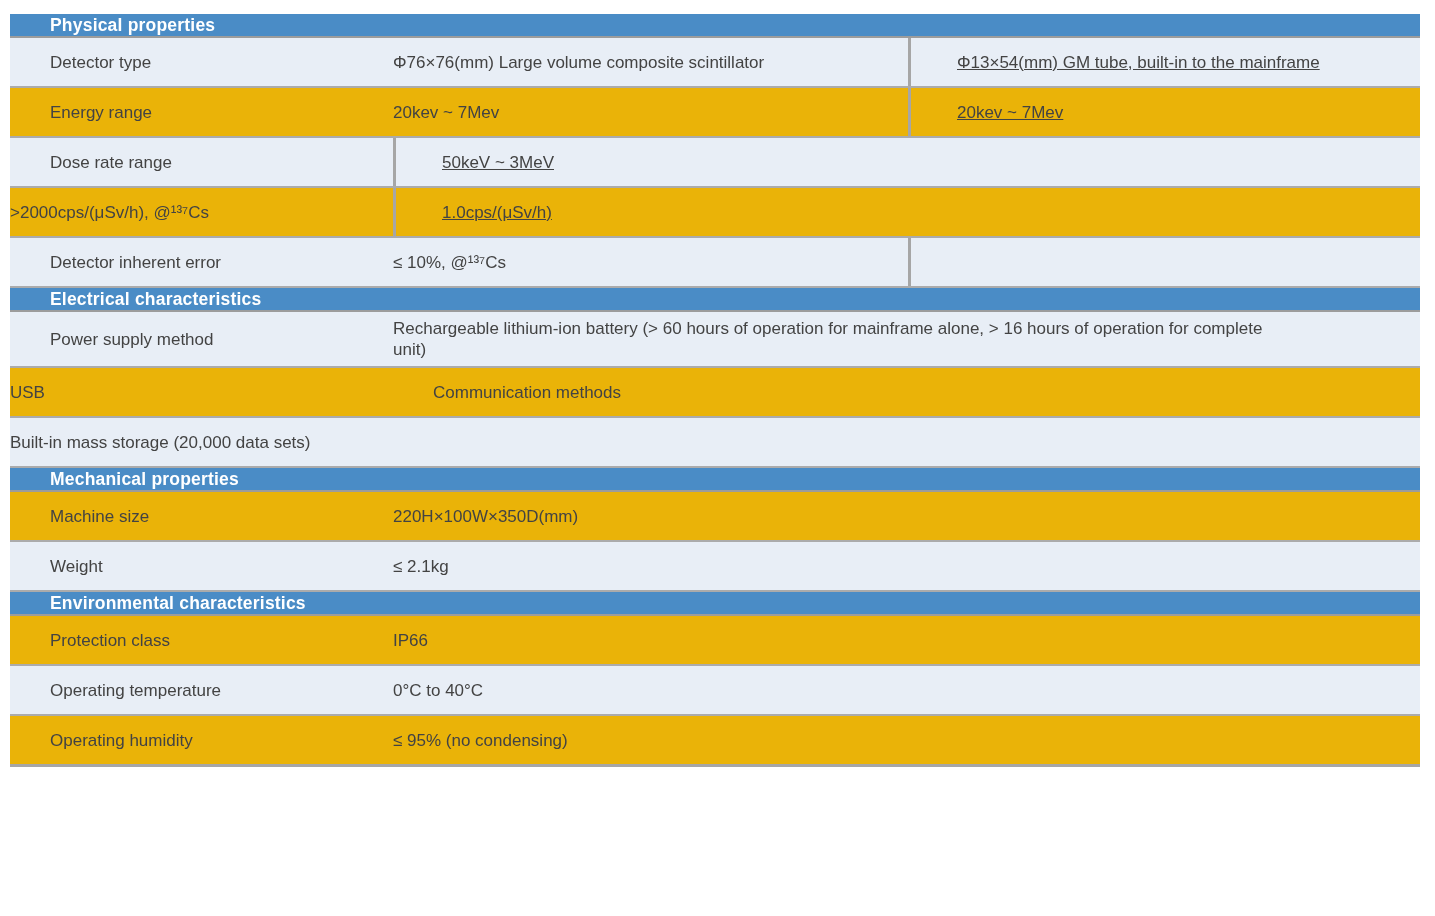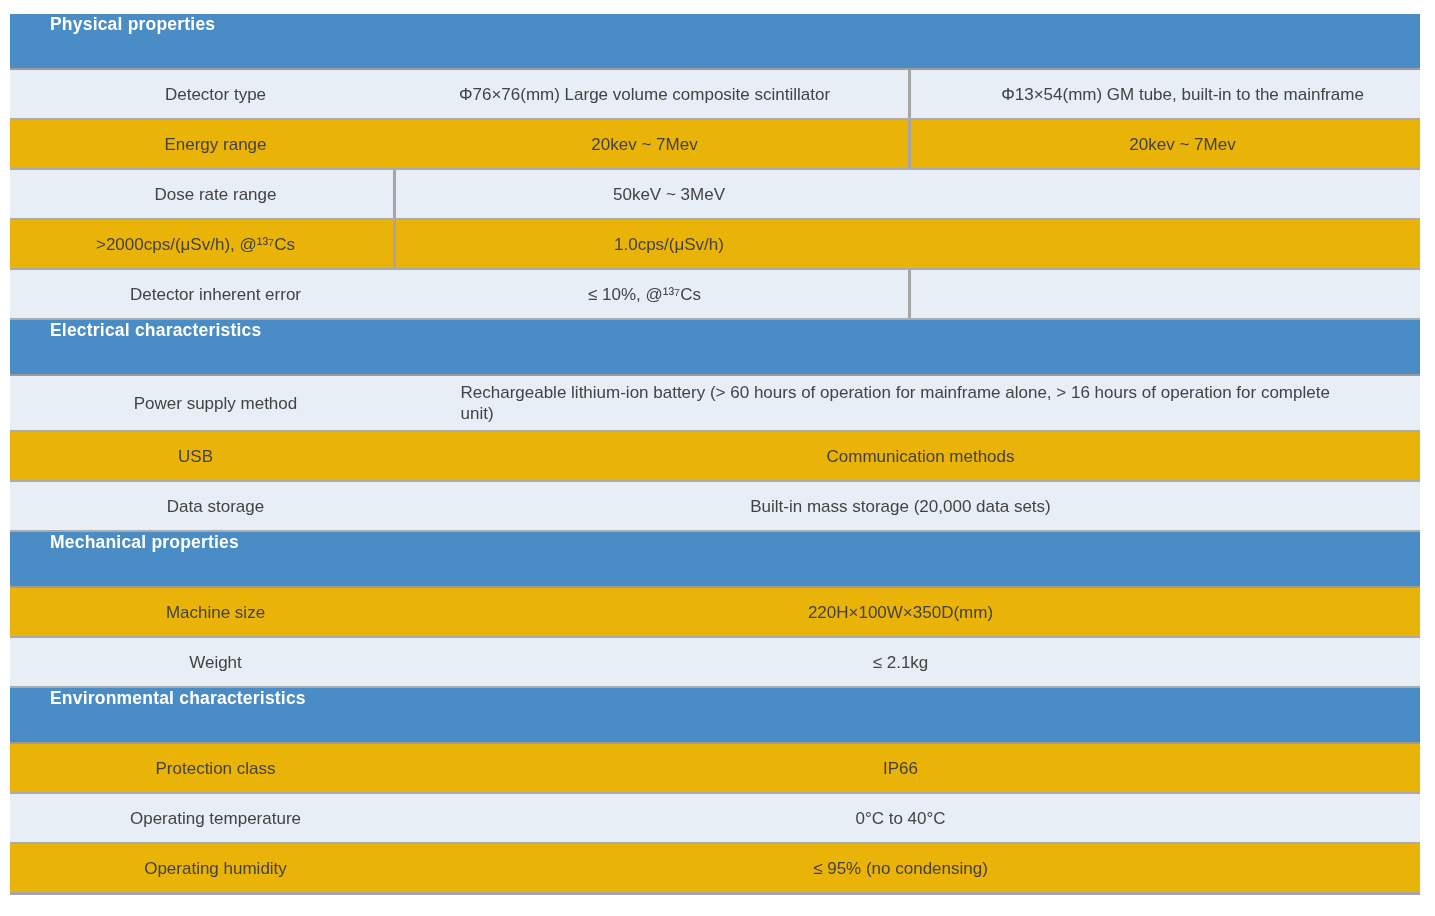--- a/index.html
+++ b/index.html
@@ -17,23 +17,24 @@
   .spec-table {
     position: absolute;
     left: 10px;
     top: 14px;
     width: 1410px;
     border-bottom: 3px solid #a6a6a6;
   }
   .section-header {
     background: #4a8cc6;
     border-bottom: 2px solid #9c9c9c;
-    height: 56px;
+    height: 24px;
     box-sizing: border-box;
     display: flex;
+    align-items: center;
     padding-left: 40px;
   }
   .section-title {
     color: #ffffff;
     font-size: 17.5px;
     font-weight: 700;
     letter-spacing: 0.2px;
   }
   .row {
     display: grid;
@@ -44,26 +45,26 @@
   .row.split { grid-template-columns: 383px 515px 512px; }
   .row.full  { grid-template-columns: 383px 1027px; }
   .row.alt   { background: #e8eef6; }
   .cell {
     box-sizing: border-box;
     min-height: 48px;
     display: flex;
     align-items: center;
     padding: 6px 12px 6px 0;
     line-height: 21px;
-    justify-content: center;
   }
   .cell.label { padding-left: 40px; }
   .cell.value2 {
     border-left: 3px solid #a6a6a6;
     padding-left: 46px;
+    text-decoration: underline;
   }
   .row.full .cell.value .val-text { max-width: 880px; display: block; }
   .section:last-child .row:last-child { border-bottom: none; }
 </style>
 </head>
 <body>
 
 <div class="spec-table" id="spec-table">
     <div class="section">
       <div class="section-header">
@@ -133,23 +134,20 @@
       </div>
       <div class="row full">
         <div class="cell value">
           <span class="val-text">USB</span>
         </div>
         <div class="cell label">
           <span class="val-text">Communication methods</span>
         </div>
       </div>
       <div class="row full alt">
-        <div class="cell label">
-          <span class="val-text">Data storage</span>
-        </div>
         <div class="cell value">
           <span class="val-text">Built-in mass storage (20,000 data sets)</span>
         </div>
       </div>
     </div>
     <div class="section">
       <div class="section-header">
         <span class="section-title">Mechanical properties</span>
       </div>
       <div class="row full">

